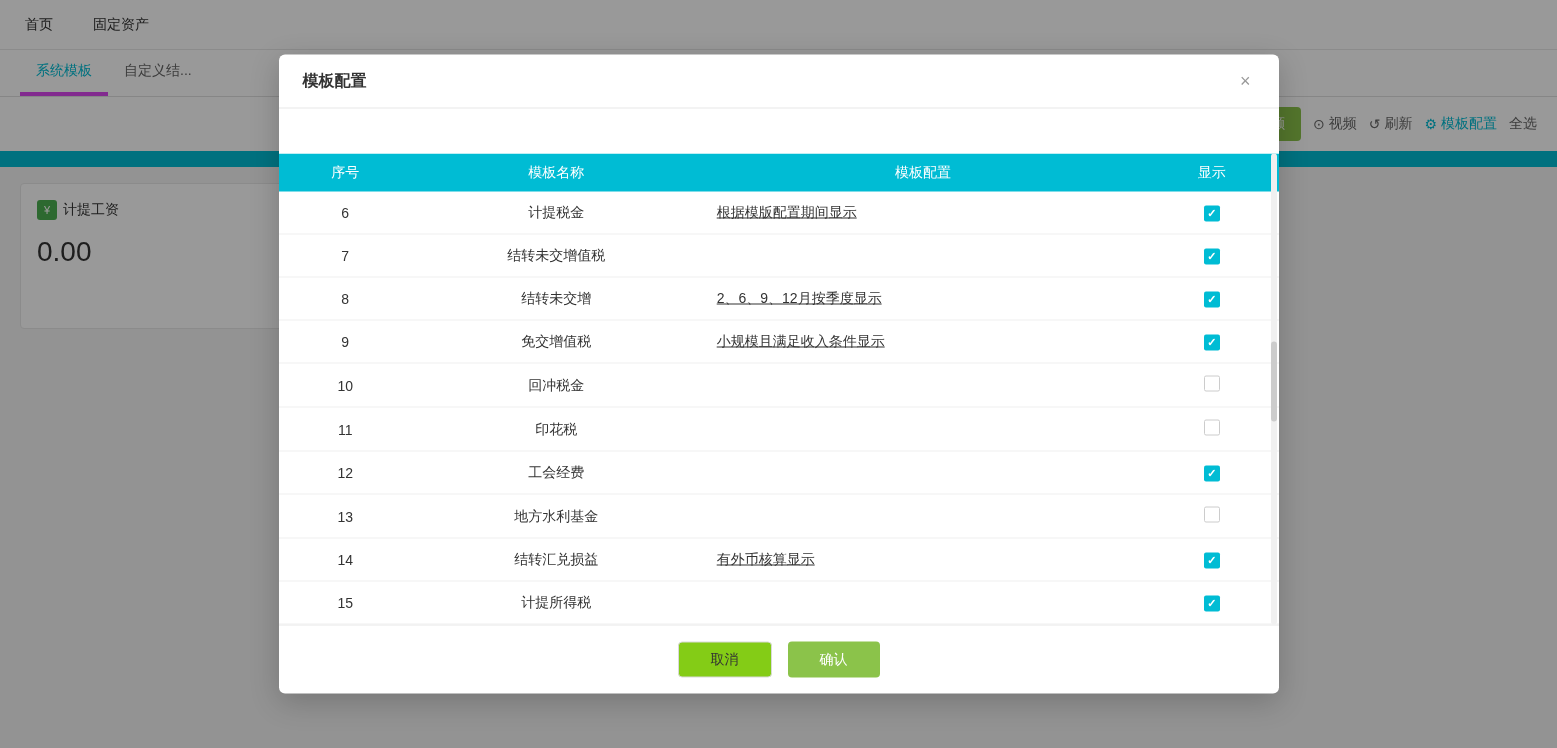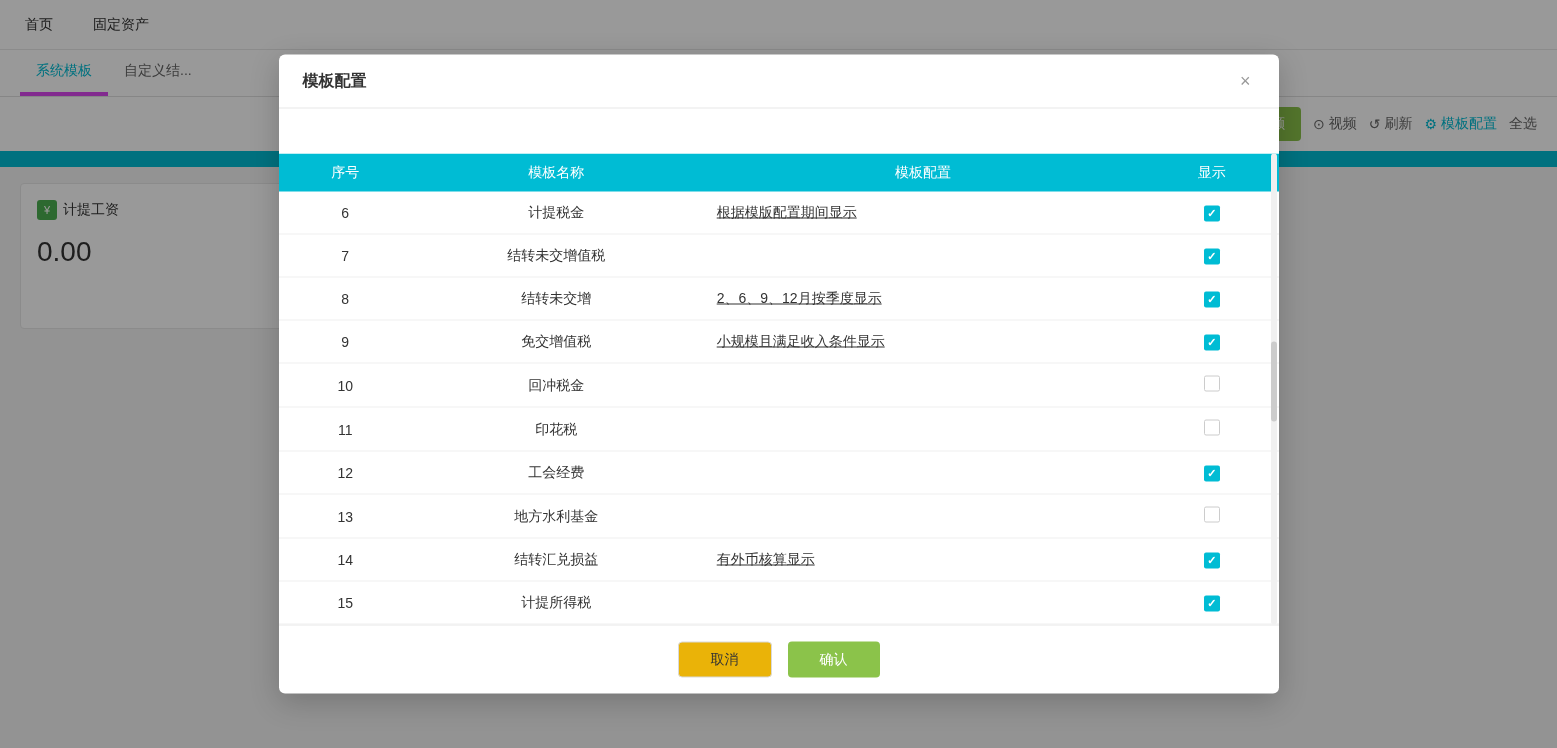--- a/index.html
+++ b/index.html
@@ -285,21 +285,21 @@
 
     
     .modal-footer {
       display: flex;
       justify-content: center;
       gap: 16px;
       padding: 16px 24px;
       border-top: 1px solid #e8e8e8;
     }
     .btn-cancel {
-      background: #eab308;
+      background: #84cc16;
       color: #333;
       border: 1px solid #d9d9d9;
       padding: 8px 32px;
       border-radius: 4px;
       cursor: pointer;
       font-size: 14px;
     }
     .btn-confirm {
       background: #8bc34a;
       color: #fff;

